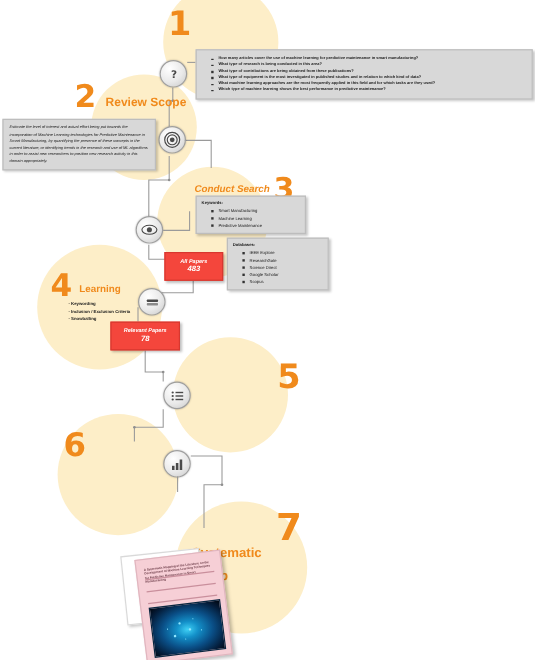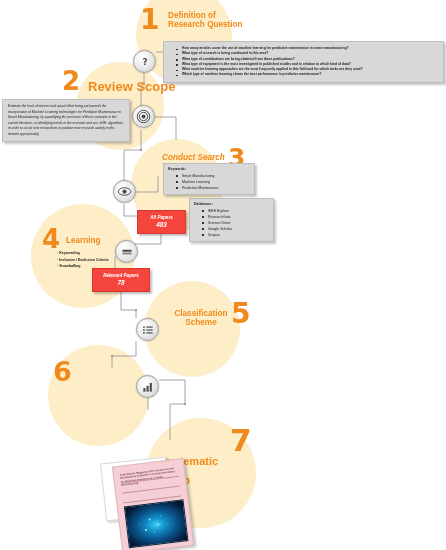--- a/index.html
+++ b/index.html
@@ -190,44 +190,40 @@
       <circle cx="141" cy="150" r="1.1"></circle>
       <circle cx="159" cy="216" r="1.1"></circle>
       <circle cx="126" cy="244" r="1.1"></circle>
       <circle cx="136" cy="310" r="1.1"></circle>
       <circle cx="112" cy="356" r="1.1"></circle>
       <circle cx="185" cy="404" r="1.1"></circle>
     </g>
   </svg>
 
   <div class="stepnum" style="left:140px;top:6px;font-size:28px;">1</div>
-  <div class="steptitle" style="left:168px;top:11px;font-size:8.2px;">
-    <div>Definition of</div>
-    <div>Research Question</div>
-  </div>
 
   <div class="node" style="left:133px;top:50px;">
     <svg width="14" height="14" viewBox="0 0 24 24">
       <text x="12" y="17" text-anchor="middle" font-size="15" font-family="DejaVu Sans, sans-serif" font-weight="bold" fill="#4a4a4a">?</text>
     </svg>
   </div>
 
   <div class="panel" id="questions">
     <ul>
       <li>How many articles cover the use of machine learning for predictive maintenance in smart manufacturing?</li>
       <li>What type of research is being conducted in this area?</li>
       <li>What type of contributions are being obtained from these publications?</li>
       <li>What type of equipment is the most investigated in published studies and in relation to which kind of data?</li>
       <li>What machine learning approaches are the most frequently applied in this field and for which tasks are they used?</li>
       <li>Which type of machine learning shows the best performance in predictive maintenance?</li>
     </ul>
   </div>
 
   <div class="stepnum" style="left:62px;top:68px;font-size:26px;">2</div>
-  <div class="steptitle" style="left:88px;top:80px;font-size:13px;">
+  <div class="steptitle" style="left:88px;top:80px;font-size:10px;">
     <div>Review Scope</div>
   </div>
 
   <div class="node" style="left:132px;top:105px;">
     <svg width="15" height="15" viewBox="0 0 24 24">
       <circle cx="12" cy="12" r="10" fill="none" stroke="#4a4a4a" stroke-width="1.6"></circle>
       <circle cx="12" cy="12" r="6.6" fill="none" stroke="#4a4a4a" stroke-width="1.6"></circle>
       <circle cx="12" cy="12" r="3.2" fill="#4a4a4a"></circle>
     </svg>
   </div>
@@ -289,24 +285,20 @@
       <rect x="4" y="13" width="16" height="3.4" rx="1" fill="#8a8a8a"></rect>
     </svg>
   </div>
 
   <div class="redbox" id="relevantpapers">
     <div class="lbl">Relevant Papers</div>
     <div class="num">78</div>
   </div>
 
   <div class="stepnum" style="left:231px;top:300px;font-size:28px;">5</div>
-  <div class="steptitle" style="left:165px;top:309px;font-size:8.2px;text-align:center;width:72px;">
-    <div>Classification</div>
-    <div>Scheme</div>
-  </div>
 
   <div class="node" style="left:136px;top:318px;">
     <svg width="14" height="14" viewBox="0 0 24 24">
       <circle cx="5" cy="7" r="1.6" fill="#4a4a4a"></circle>
         <rect x="9" y="6" width="11" height="2" fill="#4a4a4a"></rect>
       <circle cx="5" cy="12" r="1.6" fill="#4a4a4a"></circle>
         <rect x="9" y="11" width="11" height="2" fill="#4a4a4a"></rect>
       <circle cx="5" cy="17" r="1.6" fill="#4a4a4a"></circle>
         <rect x="9" y="16" width="11" height="2" fill="#4a4a4a"></rect>
     </svg>

